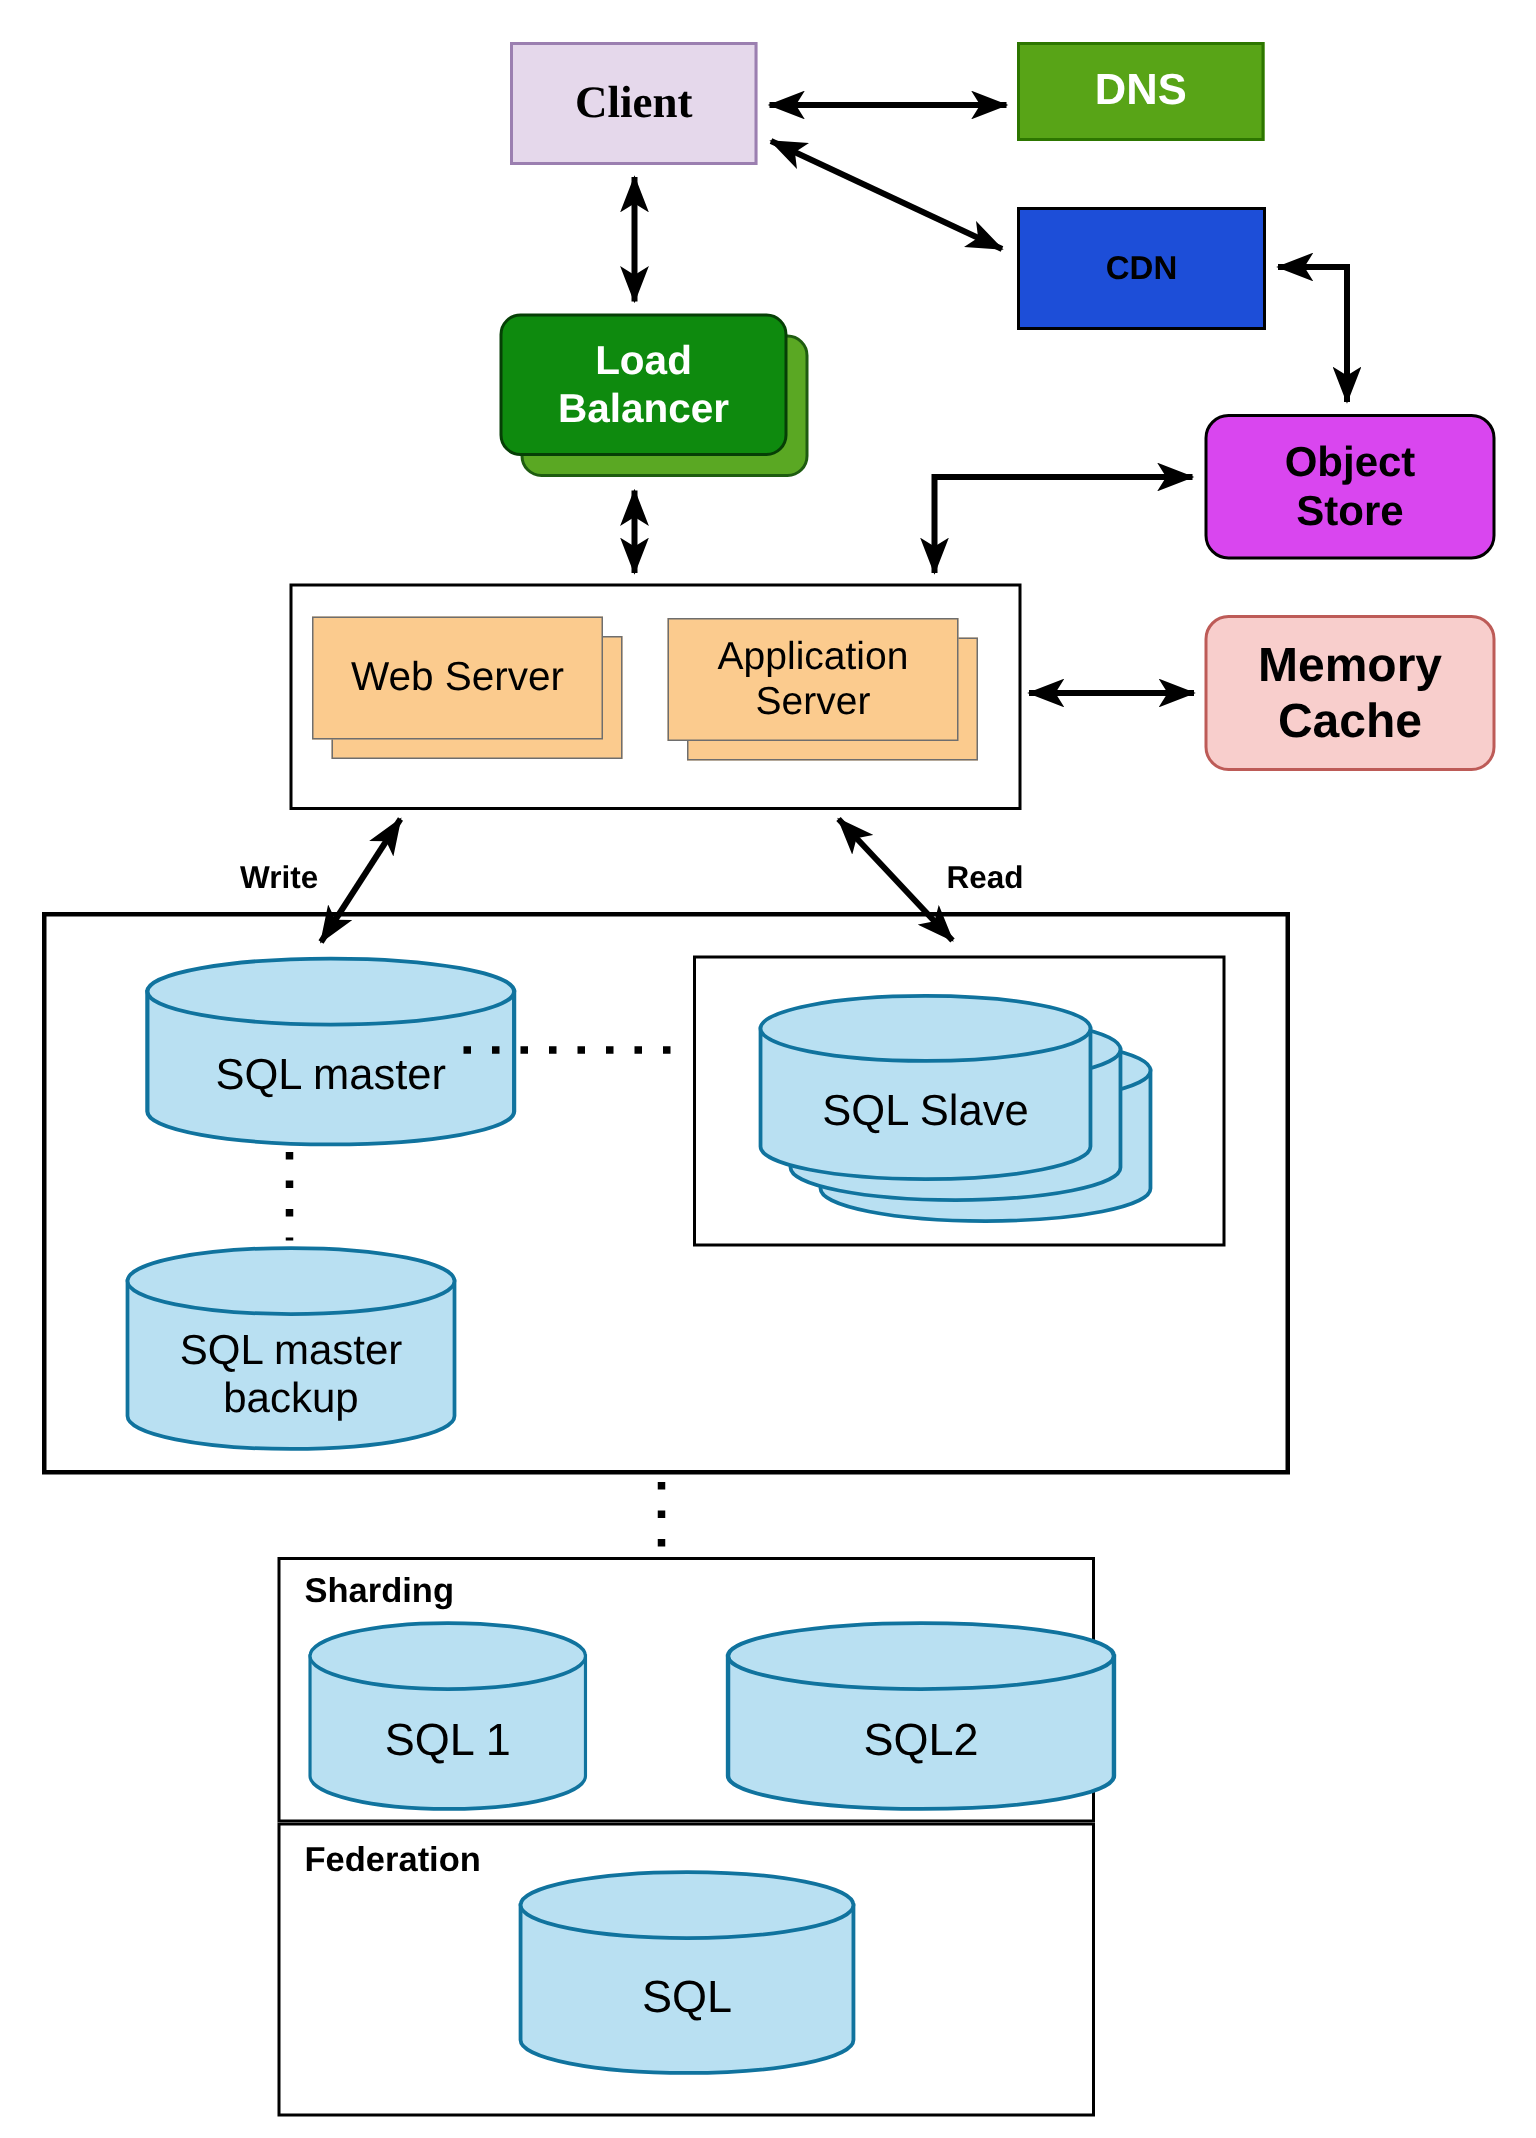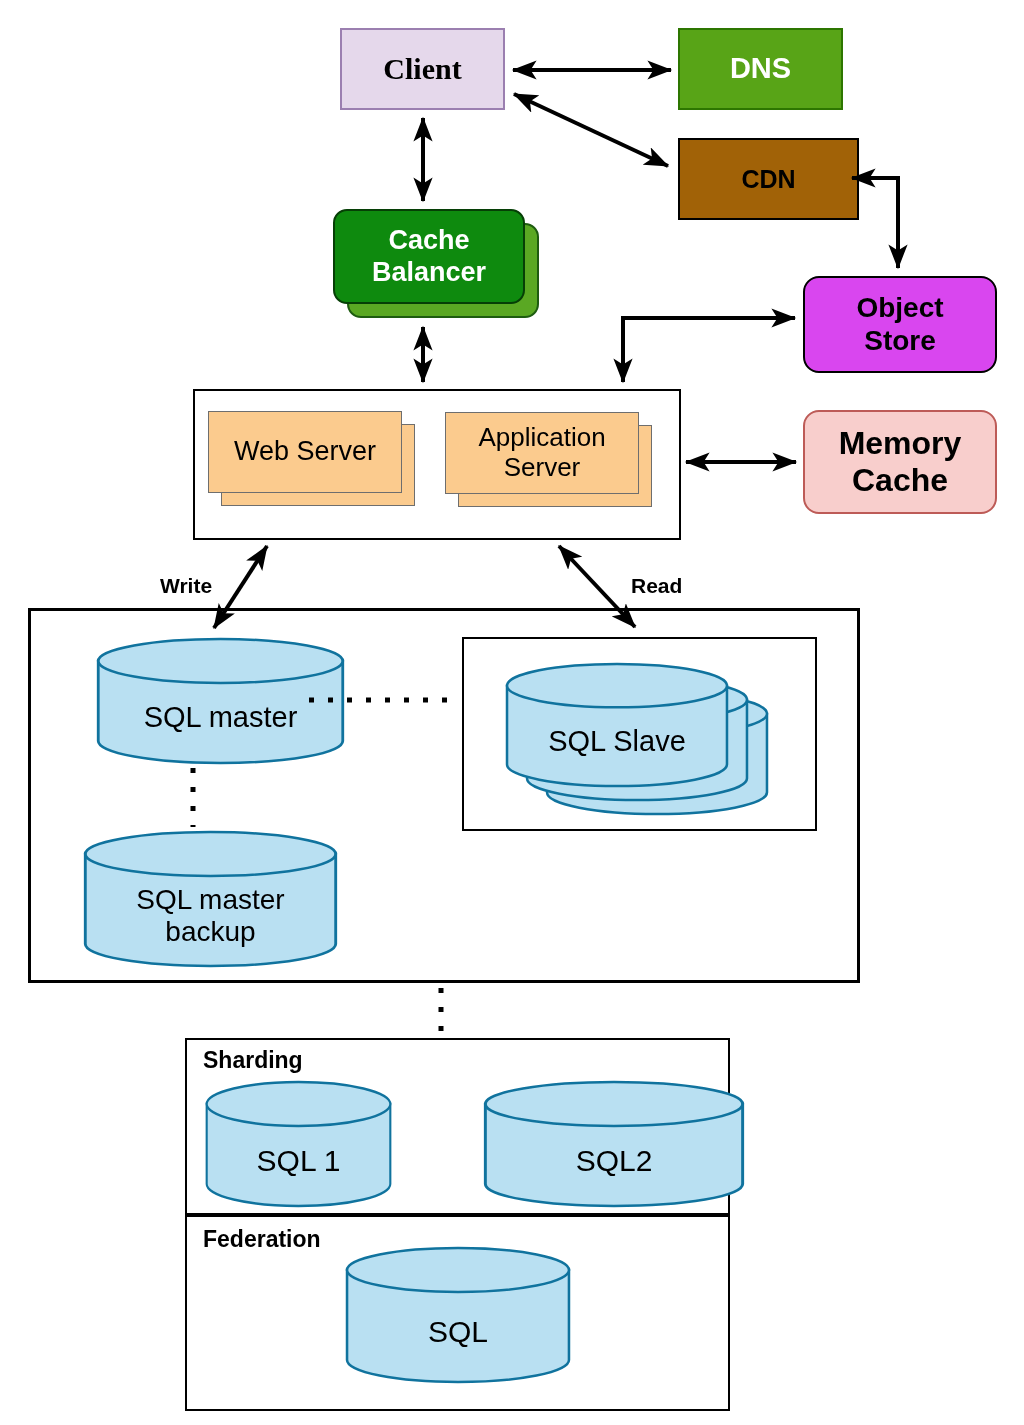--- a/index.html
+++ b/index.html
@@ -5,22 +5,22 @@
   html,body{margin:0;padding:0;background:#fff;}
   #canvas{
     position:relative;width:1024px;height:1425px;background:#fff;overflow:hidden;
     font-family:"Liberation Sans","DejaVu Sans",sans-serif;color:#000;
   }
   .node{position:absolute;display:flex;align-items:center;justify-content:center;
         text-align:center;box-sizing:border-box;line-height:1.15;}
 
   
   .client{left:340px;top:28px;width:165px;height:82px;background:#E5D8EB;border:2px solid #9B7FB0;font-size:30px;font-weight:bold;font-family:Liberation Serif, serif;}
-  .dns{left:678px;top:28px;width:165px;height:82px;background:#58A417;border:2px solid #2D7600;color:#fff;font-size:29px;font-weight:bold;}
-  .cdn{left:678px;top:138px;width:181px;height:82px;background:#a16207;border:2px solid #000;font-size:25px;font-weight:bold;}
+  .dns{left:678px;top:28px;width:165px;height:66px;background:#58A417;border:2px solid #2D7600;color:#fff;font-size:29px;font-weight:bold;}
+  .cdn{left:678px;top:138px;width:166px;height:82px;background:#1d4ed8;border:2px solid #000;font-size:22px;font-weight:bold;}
   .lb-shadow{left:347px;top:223px;width:192px;height:95px;background:#5AA823;border:2px solid #1E5C10;border-radius:14px;}
   .lb{left:333px;top:209px;width:192px;height:95px;background:#0E8A0E;border:2px solid #063F06;border-radius:14px;color:#fff;font-size:27px;font-weight:bold;padding:0 20px;}
   .objstore{left:803px;top:276px;width:194px;height:97px;background:#d946ef;border:2.5px solid #000;border-radius:16px;font-size:28px;font-weight:bold;padding:0 30px;}
   .memcache{left:803px;top:410px;width:194px;height:104px;background:#F8CECC;border:2px solid #BD5B57;border-radius:16px;font-size:32px;font-weight:bold;padding:0 26px;}
 
   
   .servers-box{left:193px;top:389px;width:488px;height:151px;background:#fff;border:2px solid #000;}
   .srv-shadow{position:absolute;width:194px;height:82px;background:#FBCB8E;border:1.5px solid #6E6E6E;box-sizing:border-box;}
   .srv{position:absolute;width:194px;height:82px;background:#FBCB8E;border:1.5px solid #6E6E6E;box-sizing:border-box;
        display:flex;align-items:center;justify-content:center;text-align:center;font-size:26px;line-height:1.15;}
@@ -34,21 +34,21 @@
   .shard-box{left:185px;top:1038px;width:545px;height:177px;border-width:2.5px;}
   .fed-box{left:185px;top:1215px;width:545px;height:196px;border-width:2.5px;}
   .frame-label{position:absolute;font-weight:bold;font-size:23px;}
 
   
   .cyl{position:absolute;}
   .cyl svg{position:absolute;left:0;top:0;width:100%;height:100%;}
   .cyl .cyl-label{position:absolute;left:0;right:0;top:34px;bottom:0;display:flex;
       align-items:center;justify-content:center;text-align:center;font-size:29px;line-height:1.15;padding:0 8px;}
   .master-cyl{left:96px;top:637px;width:249px;height:128px;}
-  .backup-cyl{left:83px;top:830px;width:222px;height:138px;padding-left:33px;}
+  .backup-cyl{left:83px;top:830px;width:222px;height:138px;}
   .sql1-cyl{left:205px;top:1080px;width:187px;height:128px;}
   .sql2-cyl{left:483px;top:1080px;width:262px;height:128px;}
   .fed-cyl{left:345px;top:1246px;width:226px;height:138px;}
   .slave-stack{position:absolute;left:505px;top:662px;width:264px;height:156px;}
   .slave-stack .cyl{width:224px;height:126px;}
   .sc3{left:40px;top:28px;} .sc2{left:20px;top:14px;} .sc1{left:0;top:0;}
 
   
   .edge-label{position:absolute;font-weight:bold;font-size:21px;}
   .write-label{left:160px;top:574px;}
@@ -68,21 +68,21 @@
     <span>Client</span>
   </div>
   <div class="node dns">
     <span>DNS</span>
   </div>
   <div class="node cdn">
     <span>CDN</span>
   </div>
   <div class="node lb-shadow"></div>
   <div class="node lb">
-    <span>Cache Balancer</span>
+    <span>Load Balancer</span>
   </div>
   <div class="node objstore">
     <span>Object Store</span>
   </div>
   <div class="node memcache">
     <span>Memory Cache</span>
   </div>
 
   <div class="node servers-box"></div>
   <div class="srv-shadow web-shadow"></div>

